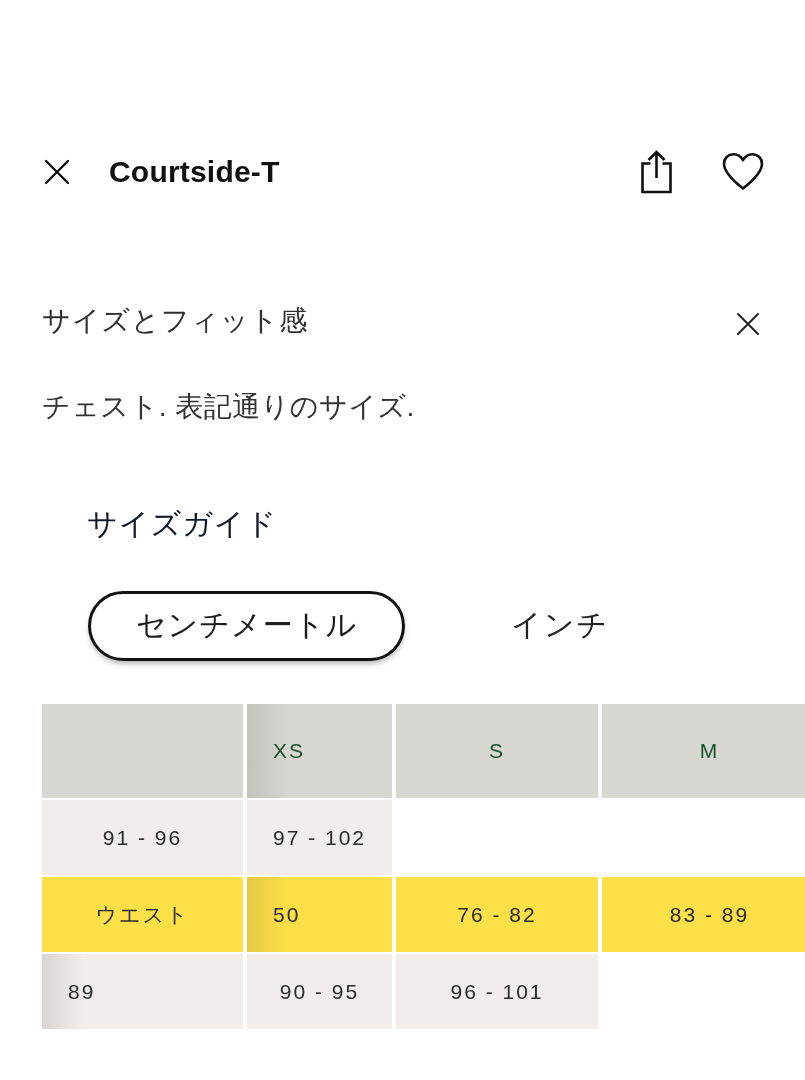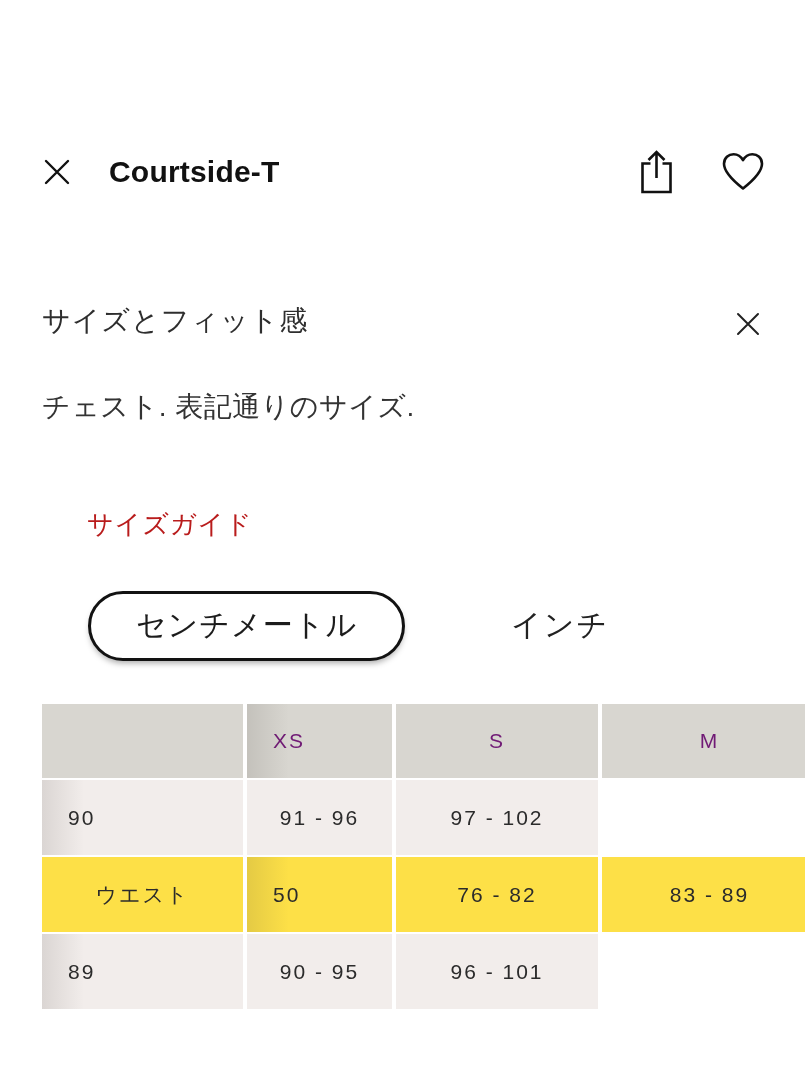--- a/index.html
+++ b/index.html
@@ -53,24 +53,24 @@
   }
   .fit-description {
     margin: 46px 42px 0 42px;
     font-size: 28px;
     line-height: 40px;
     letter-spacing: 0.5px;
     color: #333;
   }
   .size-guide-title {
     margin: 76px 0 0 87px;
-    font-size: 26px;
+    font-size: 30px;
     line-height: 42px;
     letter-spacing: 1px;
-    color: #b91c1c;
+    color: #0f172a;
   }
 
   
   .unit-row {
     margin: 42px 0 0 88px;
     display: flex;
     align-items: center;
     height: 77px;
   }
   .unit-pill {
@@ -107,21 +107,21 @@
     column-gap: 4px;
     margin-bottom: 2px;
   }
   .t-row > div {
     height: 75px;
     display: flex; align-items: center; justify-content: center;
     font-size: 21px;
     letter-spacing: 2px;
     color: #2b2b2b;
   }
-  .t-row.head > div { height: 74px; background: #d8d6d0; color: #701a75; }
+  .t-row.head > div { height: 94px; background: #d8d6d0; color: #14532d; }
   .t-row.tinted > div { background: #f2edeb; }
   .t-row.plain  > div { background: #fde047; }
   .row-label { letter-spacing: 3px; color: #3c3c3c; }
   .row-label.small { font-size: 18px; letter-spacing: 1px; }
   .col-xs {
     justify-content: flex-start !important;
     padding-left: 26px;
     position: relative;
   }
   .col-xs::before {
@@ -187,21 +187,20 @@
 
 <div class="size-table">
   <div class="t-row head">
     <div></div>
     <div class="col-xs">XS</div>
     <div>S</div>
     <div>M</div>
   </div>
 
   <div class="t-row tinted">
-    <div class="col-xs">90</div>
     <div>91 - 96</div>
     <div>97 - 102</div>
   </div>
 
   <div class="t-row plain">
     <div class="row-label">ウエスト</div>
     <div class="col-xs">50</div>
     <div>76 - 82</div>
     <div>83 - 89</div>
   </div>

